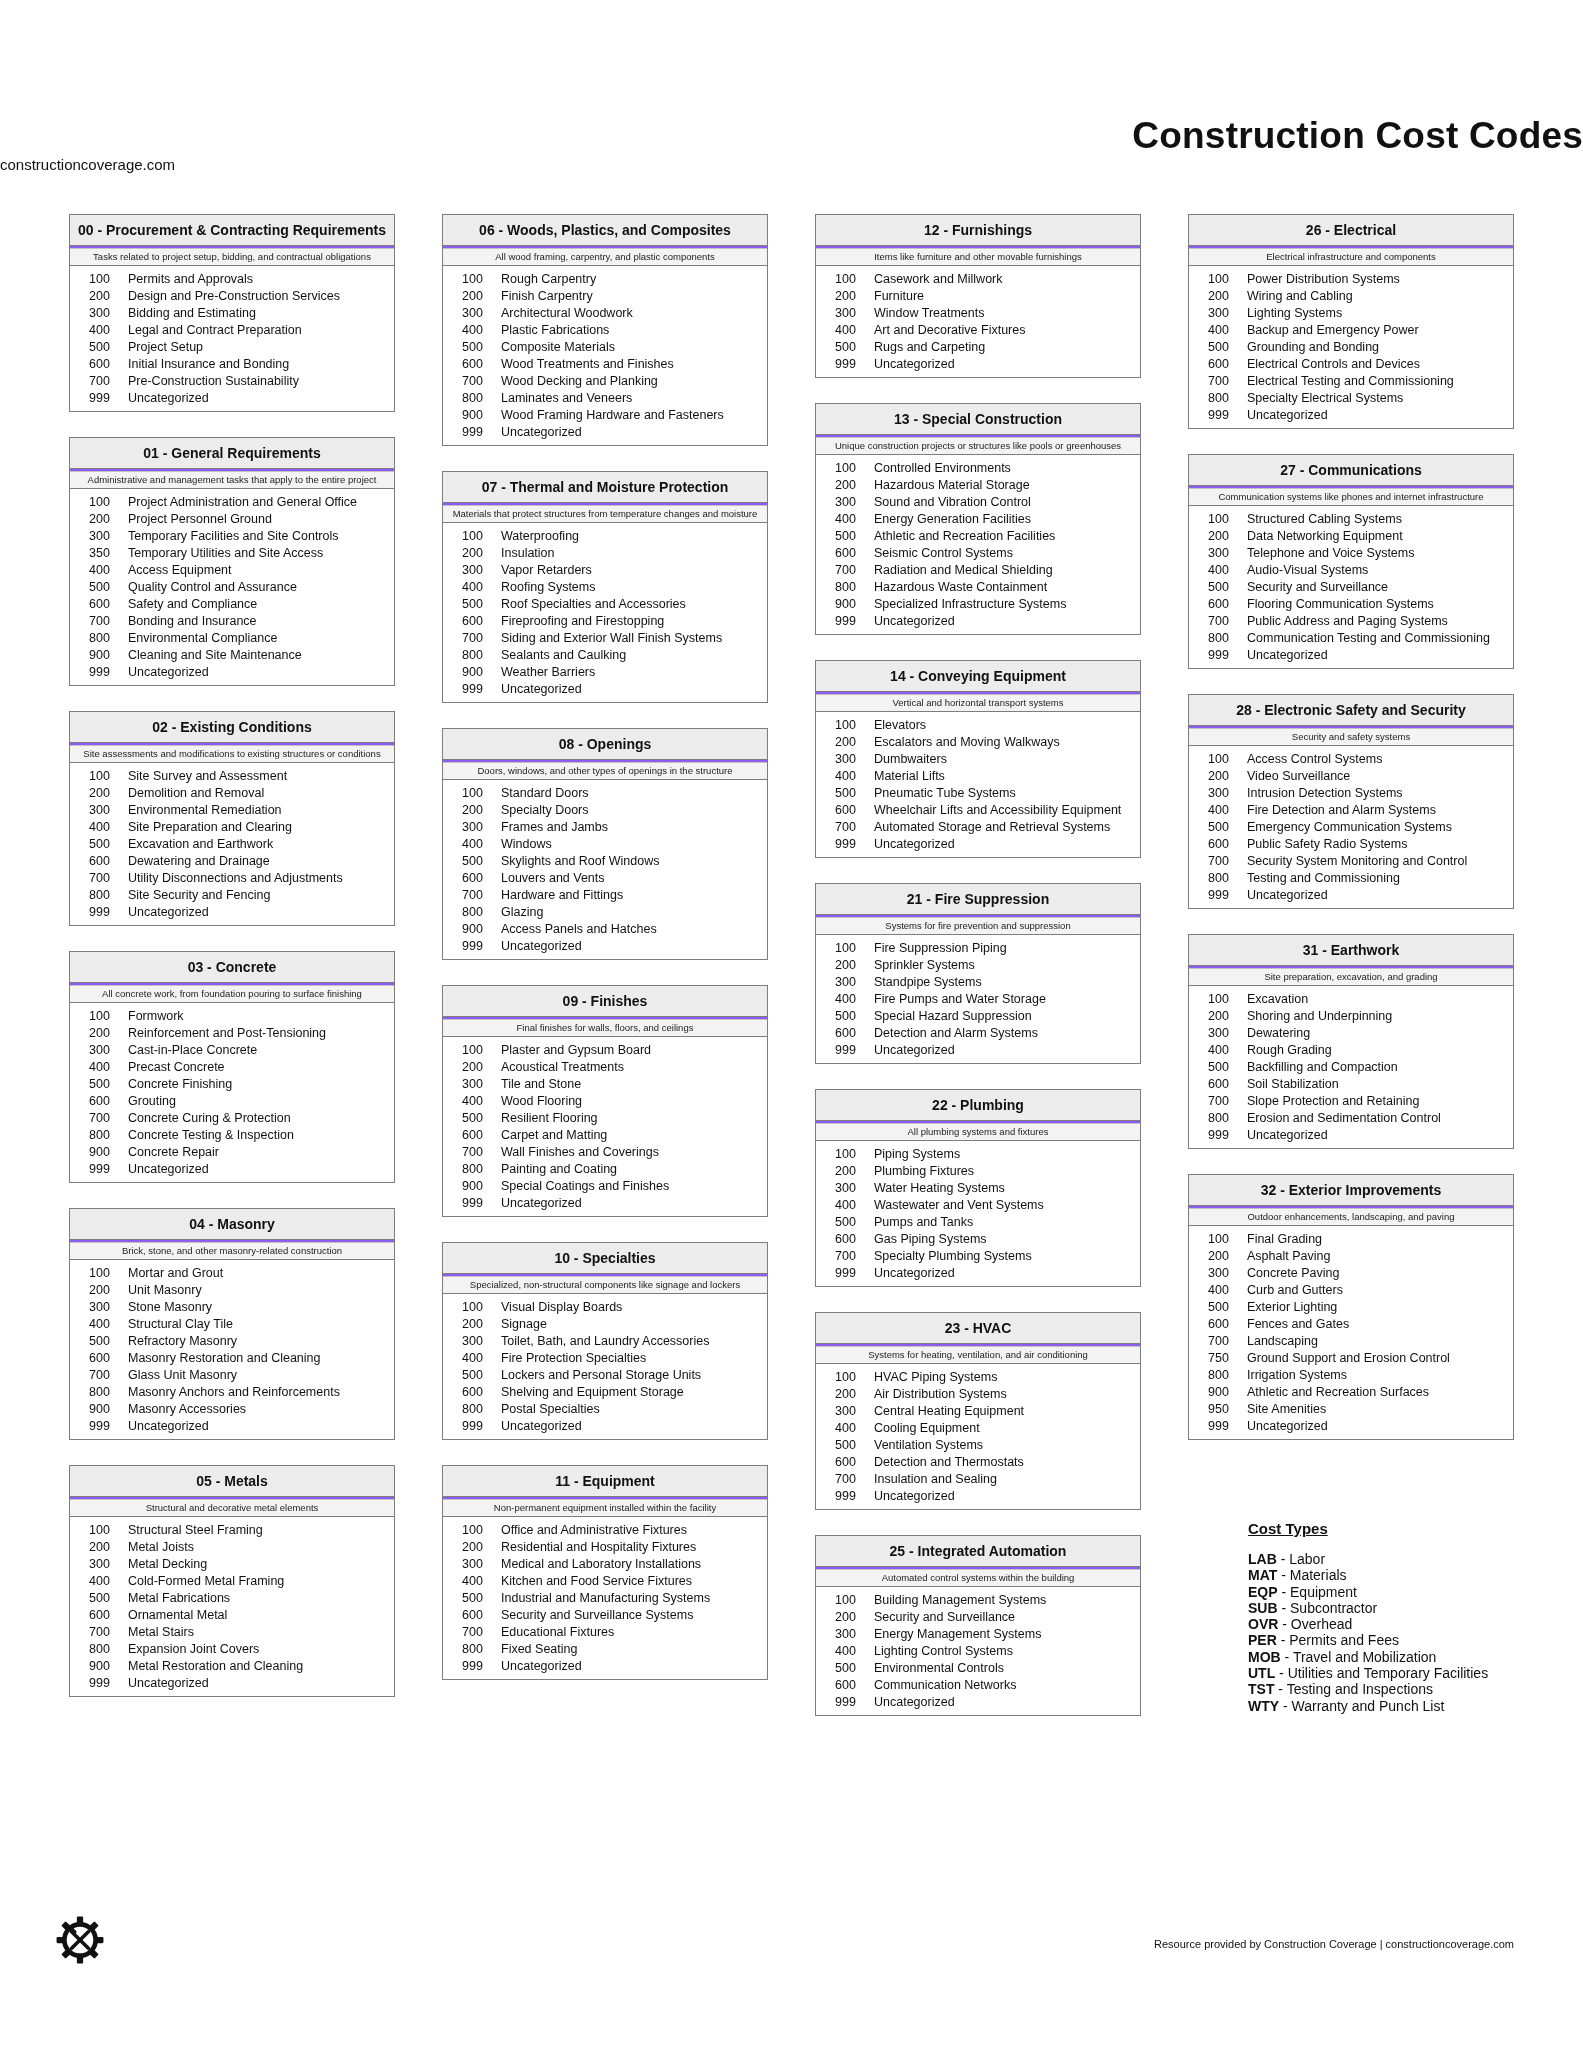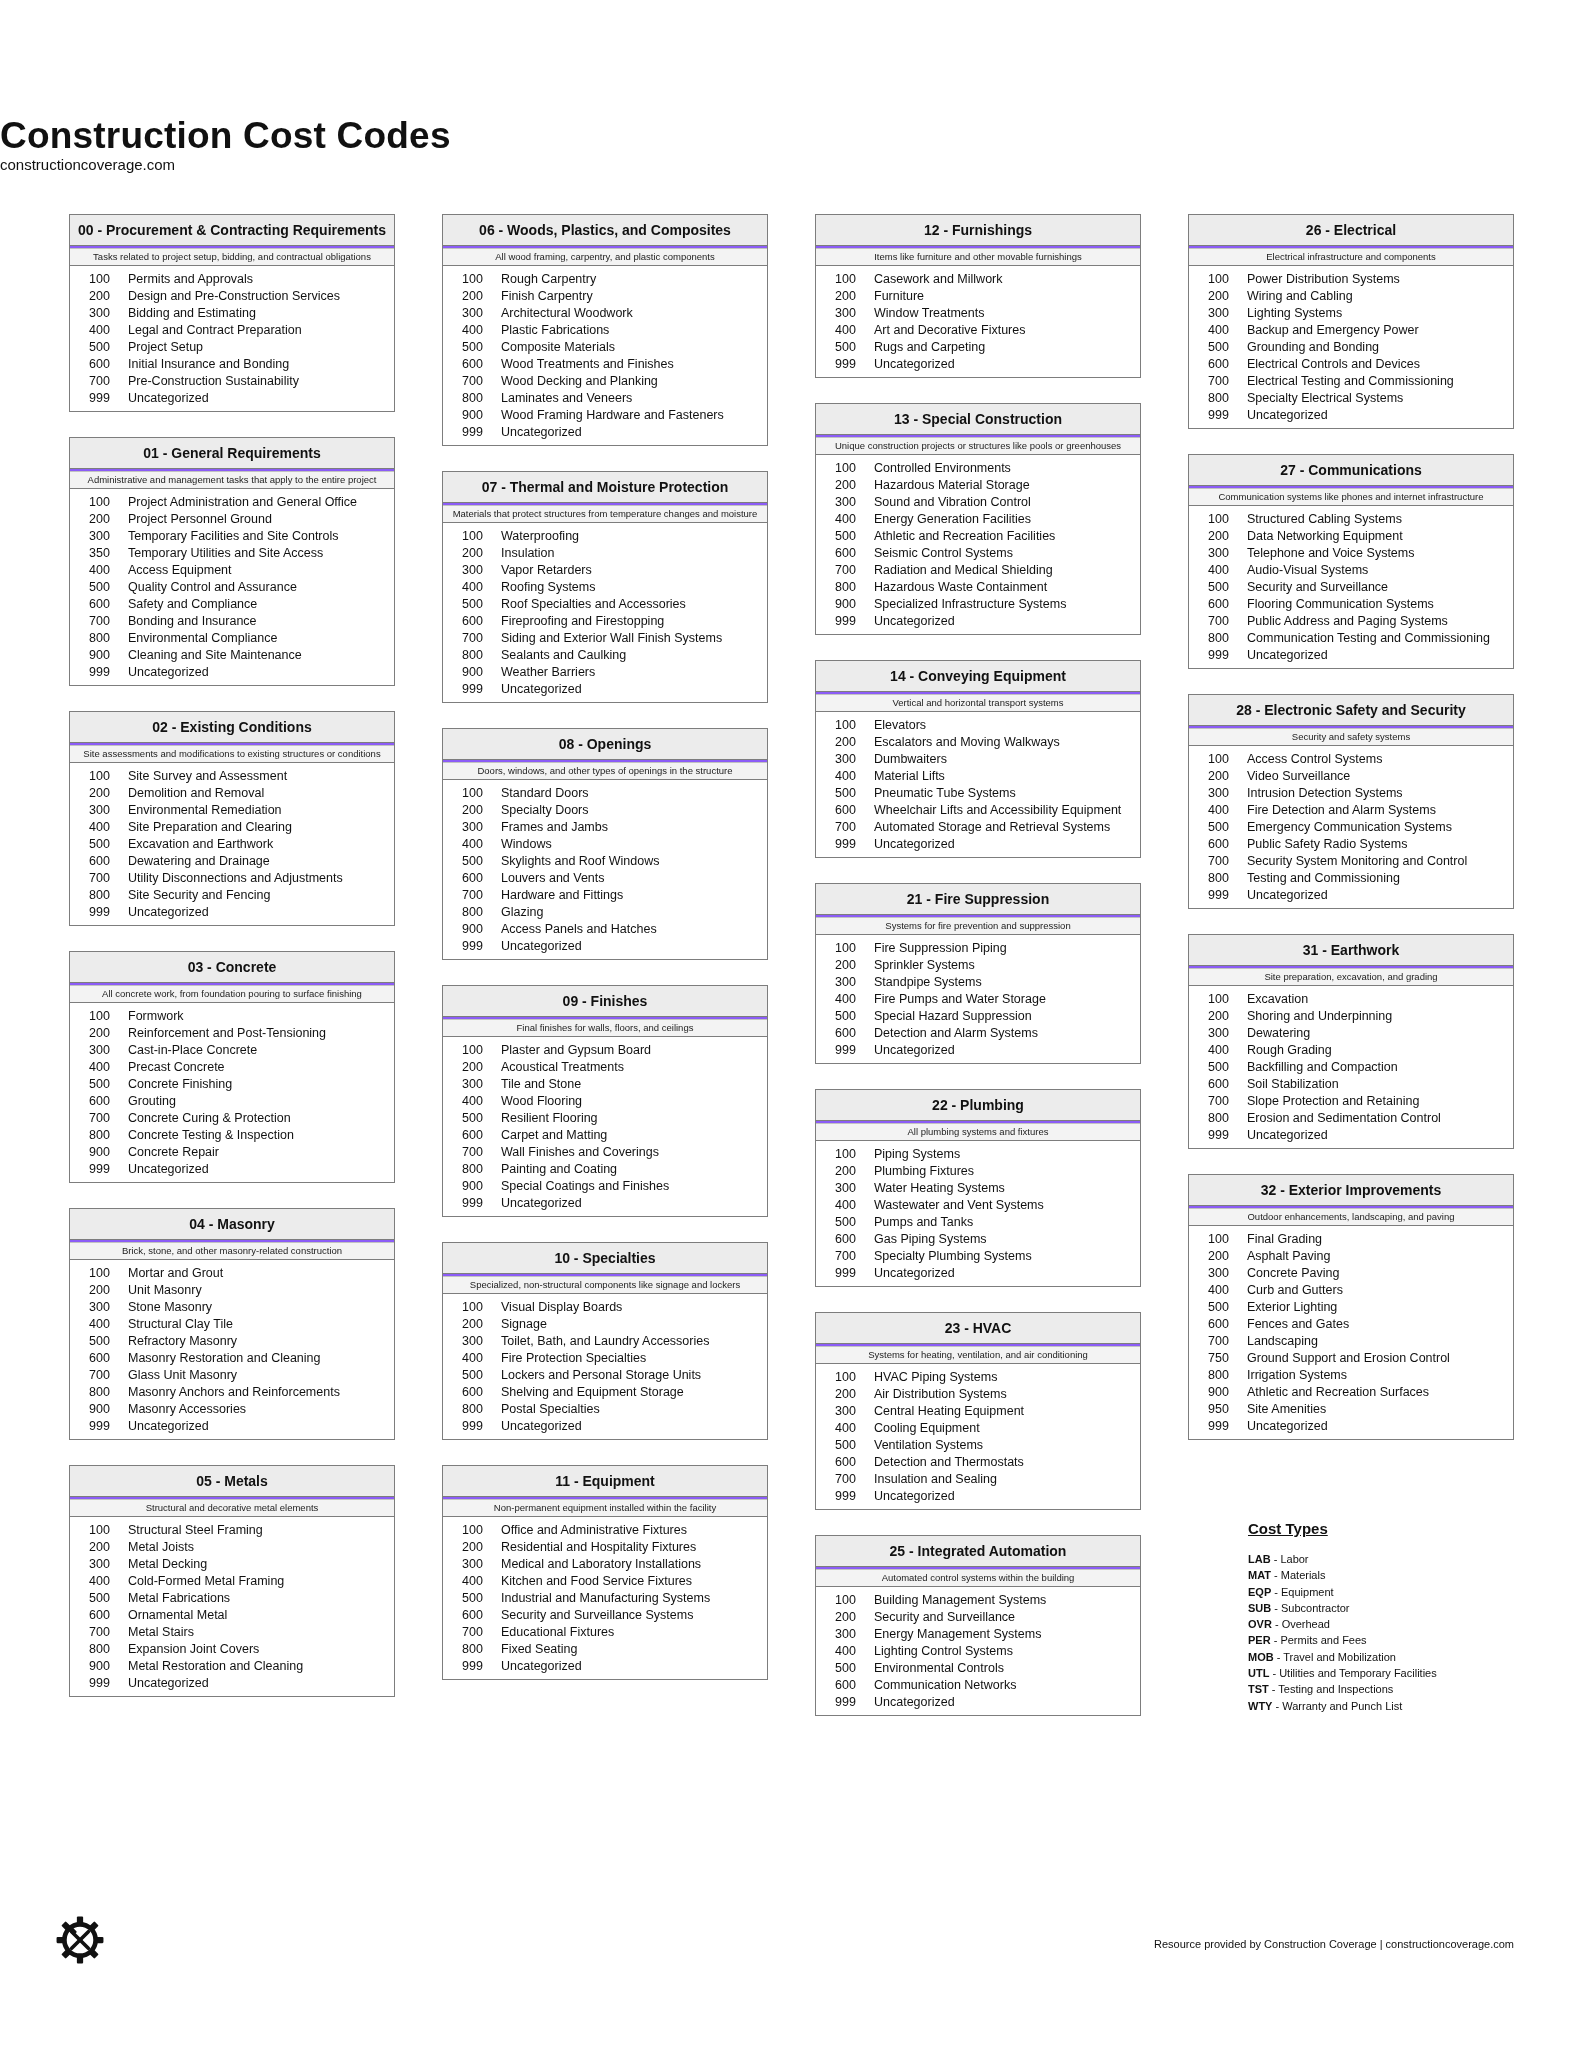--- a/index.html
+++ b/index.html
@@ -10,21 +10,21 @@
     --page-bg:#ffffff;
   }
   html,body{margin:0;padding:0;}
   body{
     width:1583px;height:2048px;position:relative;overflow:hidden;
     background:var(--page-bg);color:var(--text);
     font-family:"Liberation Sans", sans-serif;
   }
   .page{position:absolute;inset:0;}
   .title{
-    margin:0;padding-top:116px;text-align:left;
+    margin:0;padding-top:116px;text-align:right;
     font-size:37px;line-height:40px;font-weight:bold;letter-spacing:.2px;
   }
   .site{ text-align:left;font-size:15px;}
   .columns{
     display:flex;gap:47px;margin:41px 69px 0 69px;align-items:flex-start;
   }
   .col{flex:1 1 0;min-width:0;display:flex;flex-direction:column;gap:25px;justify-content:flex-end;}
   .tbl{border:1px solid var(--table-border);background:#fff;}
   .tbl-header{
     background:var(--table-header-bg);
@@ -40,21 +40,21 @@
     font-size:9.5px;line-height:11px;color:#222;
     text-align:center;padding:3px 2px;
   }
   .rows{padding:5px 0 4px 0;}
   .row{display:flex;font-size:12.5px;line-height:17px;}
   .code{flex:none;width:58px;padding-left:19px;box-sizing:border-box;}
   .lbl{flex:1;white-space:nowrap;overflow:hidden;}
   .cost-types{margin:55px 0 0 60px;}
   .ct-heading{font-size:15px;font-weight:bold;text-decoration:underline;}
   .ct-items{margin-top:14px;}
-  .ct-item{font-size:11px;line-height:16.3px;}
+  .ct-item{font-size:14px;line-height:16.3px;}
   .ct-code{font-weight:bold;}
   .logo{position:absolute;left:55px;top:1915px;width:50px;height:50px;}
   .footer{
     position:absolute;right:69px;top:1938px;
     font-size:11px;color:#111;
   }
 </style>
 </head>
 <body>
 

